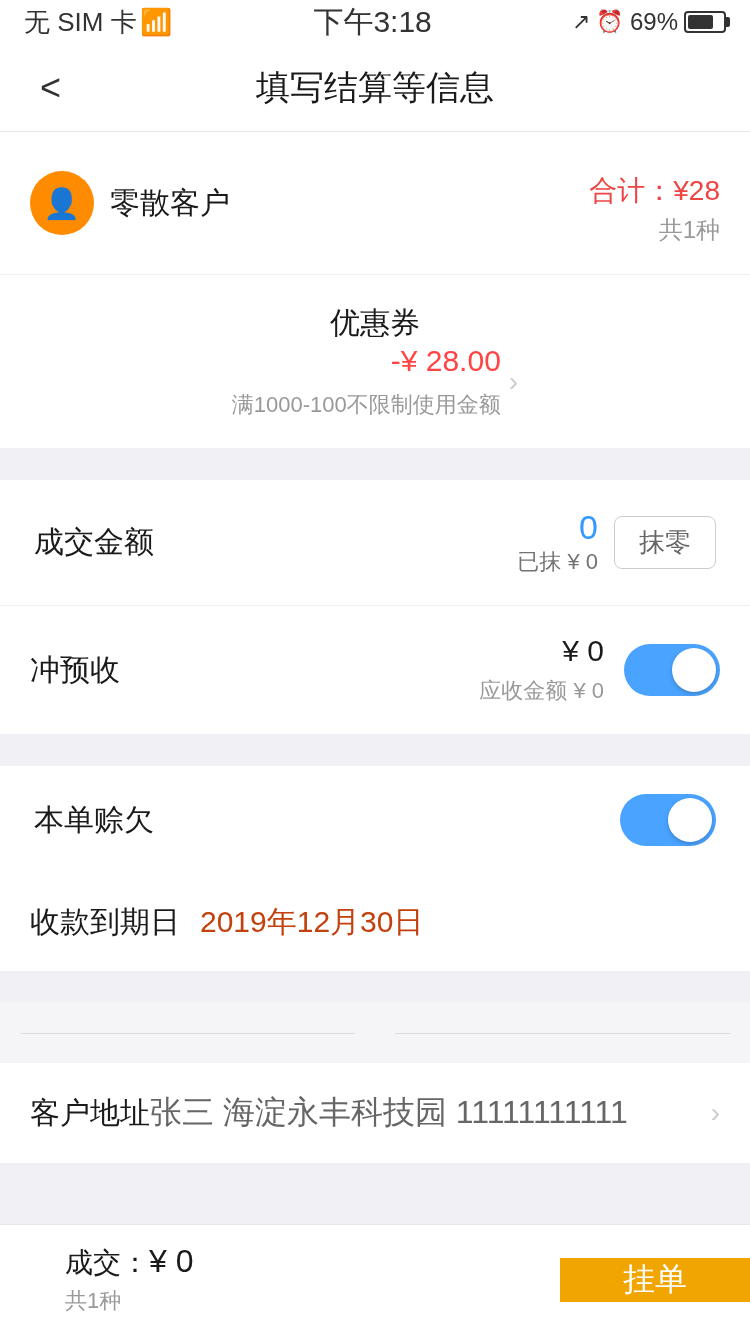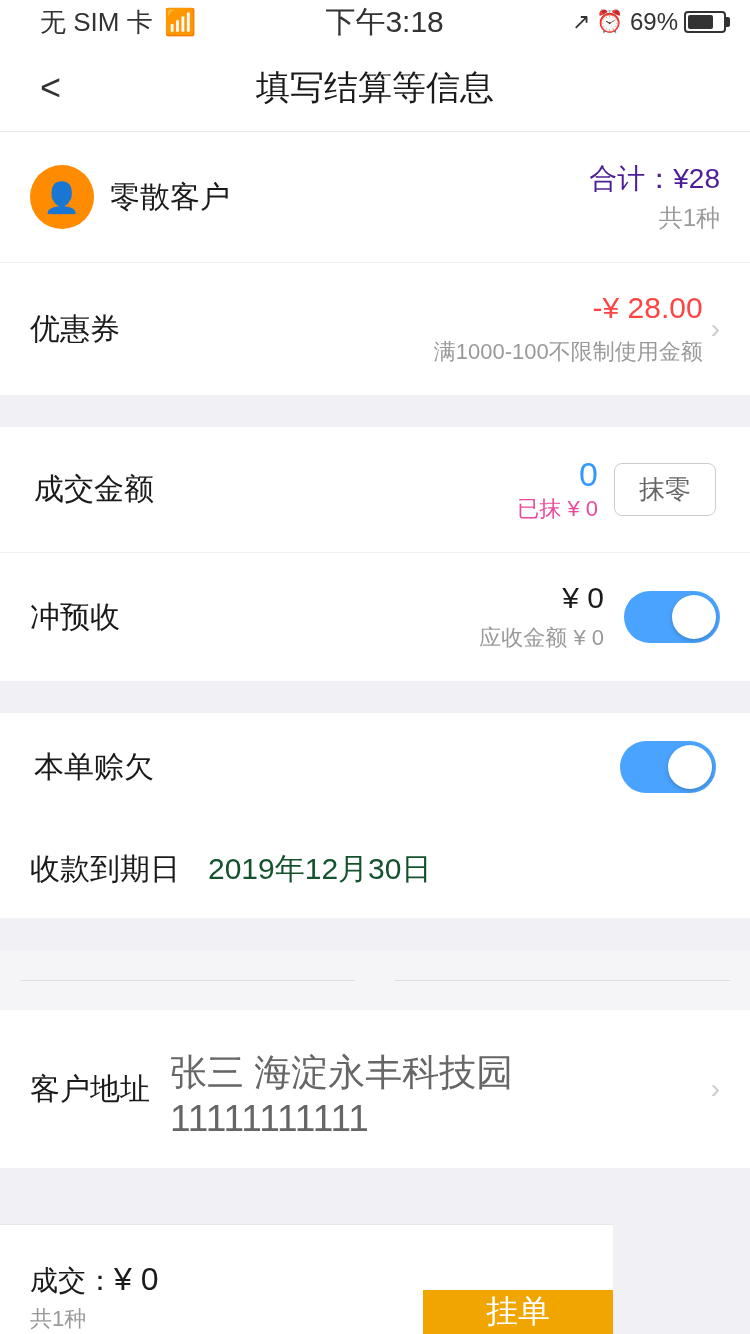--- a/index.html
+++ b/index.html
@@ -16,21 +16,21 @@
     
     .status-bar {
       height: 44px;
       background: #fff;
       display: flex;
       align-items: center;
       justify-content: space-between;
       padding: 0 24px;
       font-size: 26px;
     }
-    .status-left { display: flex; align-items: center; gap: 12px; margin-left: 16px; }
+    .status-left { display: flex; align-items: center; gap: 4px; }
     .status-center { font-weight: 500; font-size: 30px; }
     .status-right { display: flex; align-items: center; gap: 6px; font-size: 24px; }
     .battery-icon {
       width: 42px; height: 22px; border: 2px solid #333; border-radius: 4px;
       position: relative; display: inline-flex; align-items: center;
     }
     .battery-icon::after {
       content: '';
       position: absolute; right: -6px; top: 50%; transform: translateY(-50%);
       width: 4px; height: 10px; background: #333; border-radius: 0 2px 2px 0;
@@ -80,30 +80,31 @@
     .customer-left { display: flex; align-items: center; gap: 16px; }
     .avatar {
       width: 64px; height: 64px;
       background: #ff8c00;
       border-radius: 50%;
       display: flex; align-items: center; justify-content: center;
       color: white; font-size: 30px;
     }
     .customer-name { font-size: 30px; color: #1a1a1a; }
     .total-info { text-align: right; }
-    .total-amount { font-size: 28px; color: #4c1d95; }
+    .total-amount { font-size: 28px; color: #ef4444; margin-top: 12px; }
     .total-count { font-size: 24px; color: #999; margin-top: 4px; }
 
     
     .coupon-row {
       padding: 28px 30px;
       display: flex;
       align-items: center;
       justify-content: space-between;
       border-top: 1px solid #f0f0f0;
+      flex-direction: column;
     }
     .coupon-label { font-size: 30px; color: #1a1a1a; }
     .coupon-right { display: flex; align-items: center; gap: 8px; }
     .coupon-value-block { text-align: right; }
     .coupon-discount { font-size: 30px; color: #ff4444; font-weight: 500; }
     .coupon-desc { font-size: 22px; color: #999; margin-top: 12px; }
     .chevron { font-size: 28px; color: #ccc; }
 
     
     .separator { height: 16px; background: #f0f0f5; }
@@ -127,21 +128,21 @@
     }
     .round-btn {
       border: 1.5px solid #ccc;
       border-radius: 8px;
       padding: 8px 24px;
       font-size: 26px;
       color: #666;
       background: #fff;
       cursor: pointer;
     }
-    .sub-text { font-size: 22px; color: #ec4899; text-align: right; margin-left: 40px; }
+    .sub-text { font-size: 22px; color: #737373; text-align: right; margin-left: 40px; }
 
     
     .toggle {
       width: 96px; height: 52px;
       background: #4aa3ff;
       border-radius: 26px;
       position: relative;
       cursor: pointer;
       flex-shrink: 0;
     }
@@ -168,21 +169,21 @@
     .chong-sub { font-size: 22px; color: #999; margin-top: 8px; }
 
     
     .due-row {
       padding: 28px 30px;
       font-size: 30px;
       color: #1a1a1a;
       display: flex;
     }
     .due-label { margin-right: 20px; }
-    .due-value { color: #14532d; margin-left: 8px; }
+    .due-value { color: #c2410c; }
 
     
     .logistics-divider {
       height: 60px;
       background: #f5f5f8;
       display: flex;
       align-items: center;
       justify-content: center;
     }
     .divider-line {
@@ -191,37 +192,38 @@
     .divider-text { font-size: 26px; color: #bbb; white-space: nowrap; }
 
     
     .address-row {
       padding: 28px 30px;
       display: flex;
       align-items: center;
       justify-content: space-between;
       background: #fff;
     }
-    .address-label { font-size: 30px; color: #1a1a1a; flex-shrink: 0; margin-right: 20px; }
-    .address-value { font-size: 37px; color: #666; flex: 1; margin-top: 10px; }
+    .address-label { font-size: 30px; color: #1a1a1a; flex-shrink: 0; }
+    .address-value { font-size: 32px; color: #666; flex: 1; }
     .address-chevron { font-size: 28px; color: #ccc; }
 
     
     .empty-space { height: 200px; background: #f0f0f5; }
 
     
     .bottom-bar {
       position: fixed;
       bottom: 0; left: 0;
-      width: 613px;
+      width: 750px;
       height: 110px;
       background: #fff;
       display: flex;
-      align-items: flex-end;
+      align-items: center;
       border-top: 1px solid #e8e8e8;
+      padding-left: 35px;
     }
     .bottom-info {
       flex: 1;
       padding: 0 30px;
       display: flex;
       flex-direction: column;
       justify-content: center;
     }
     .bottom-deal { font-size: 28px; color: #1a1a1a; }
     .bottom-deal span.amount { font-size: 32px; font-weight: 500; }

